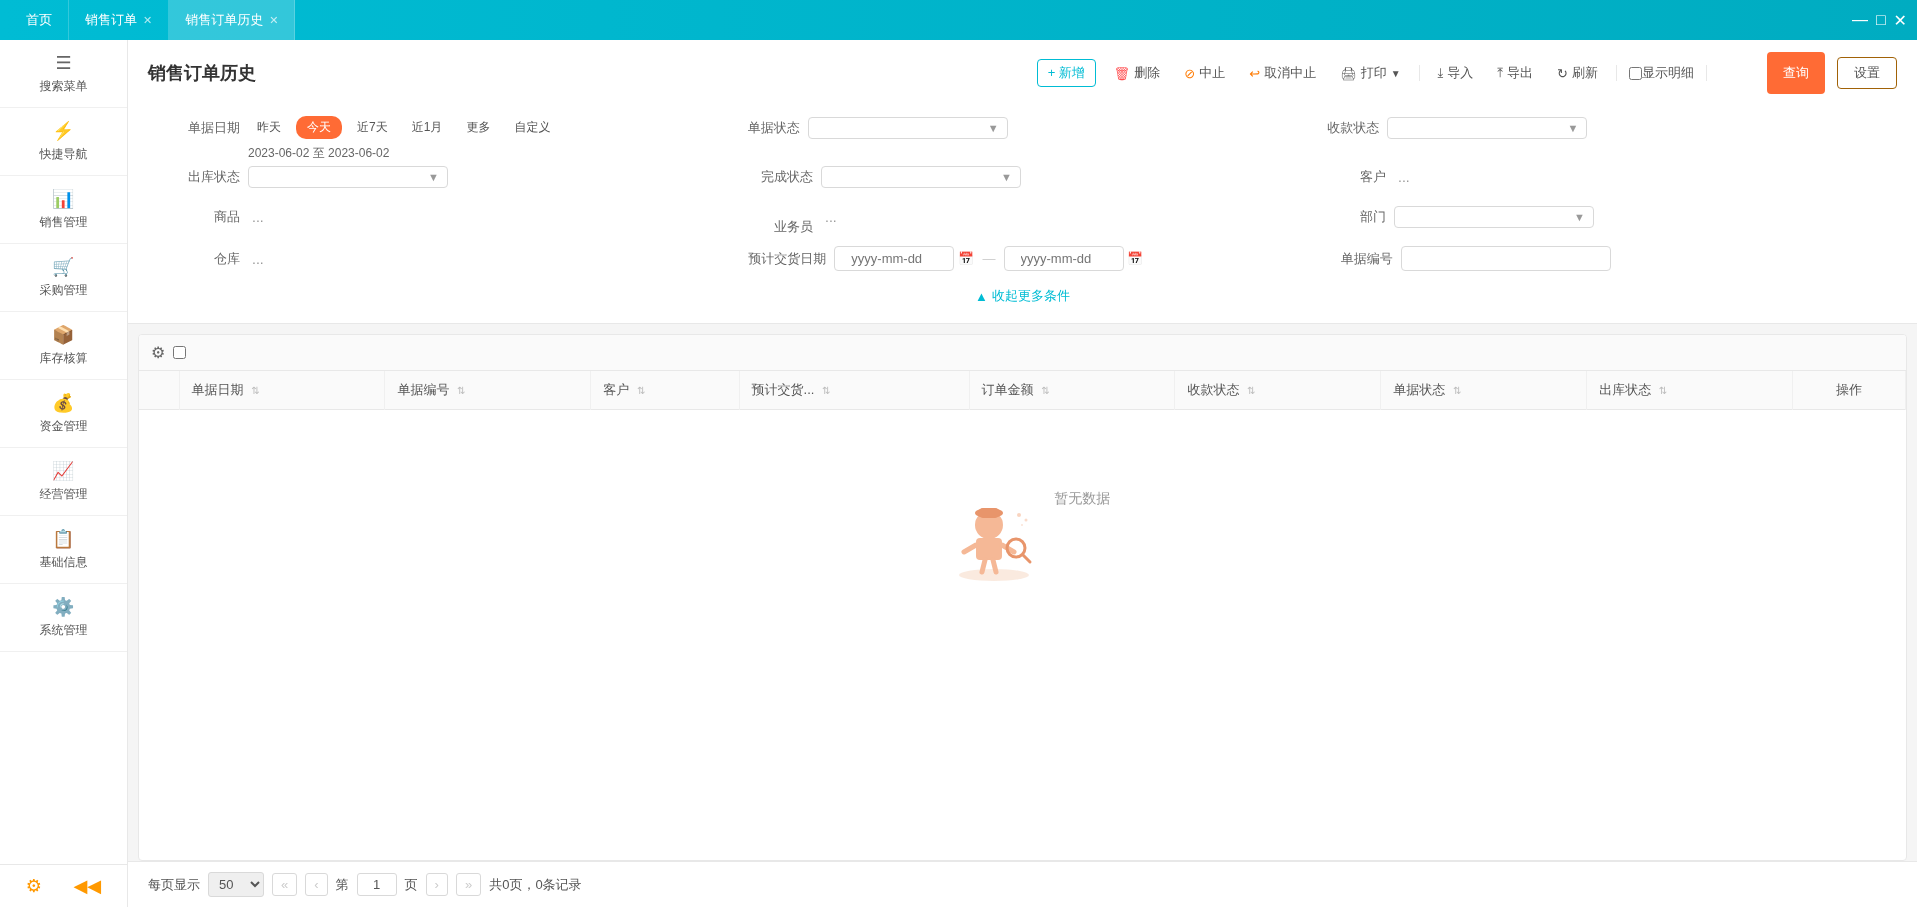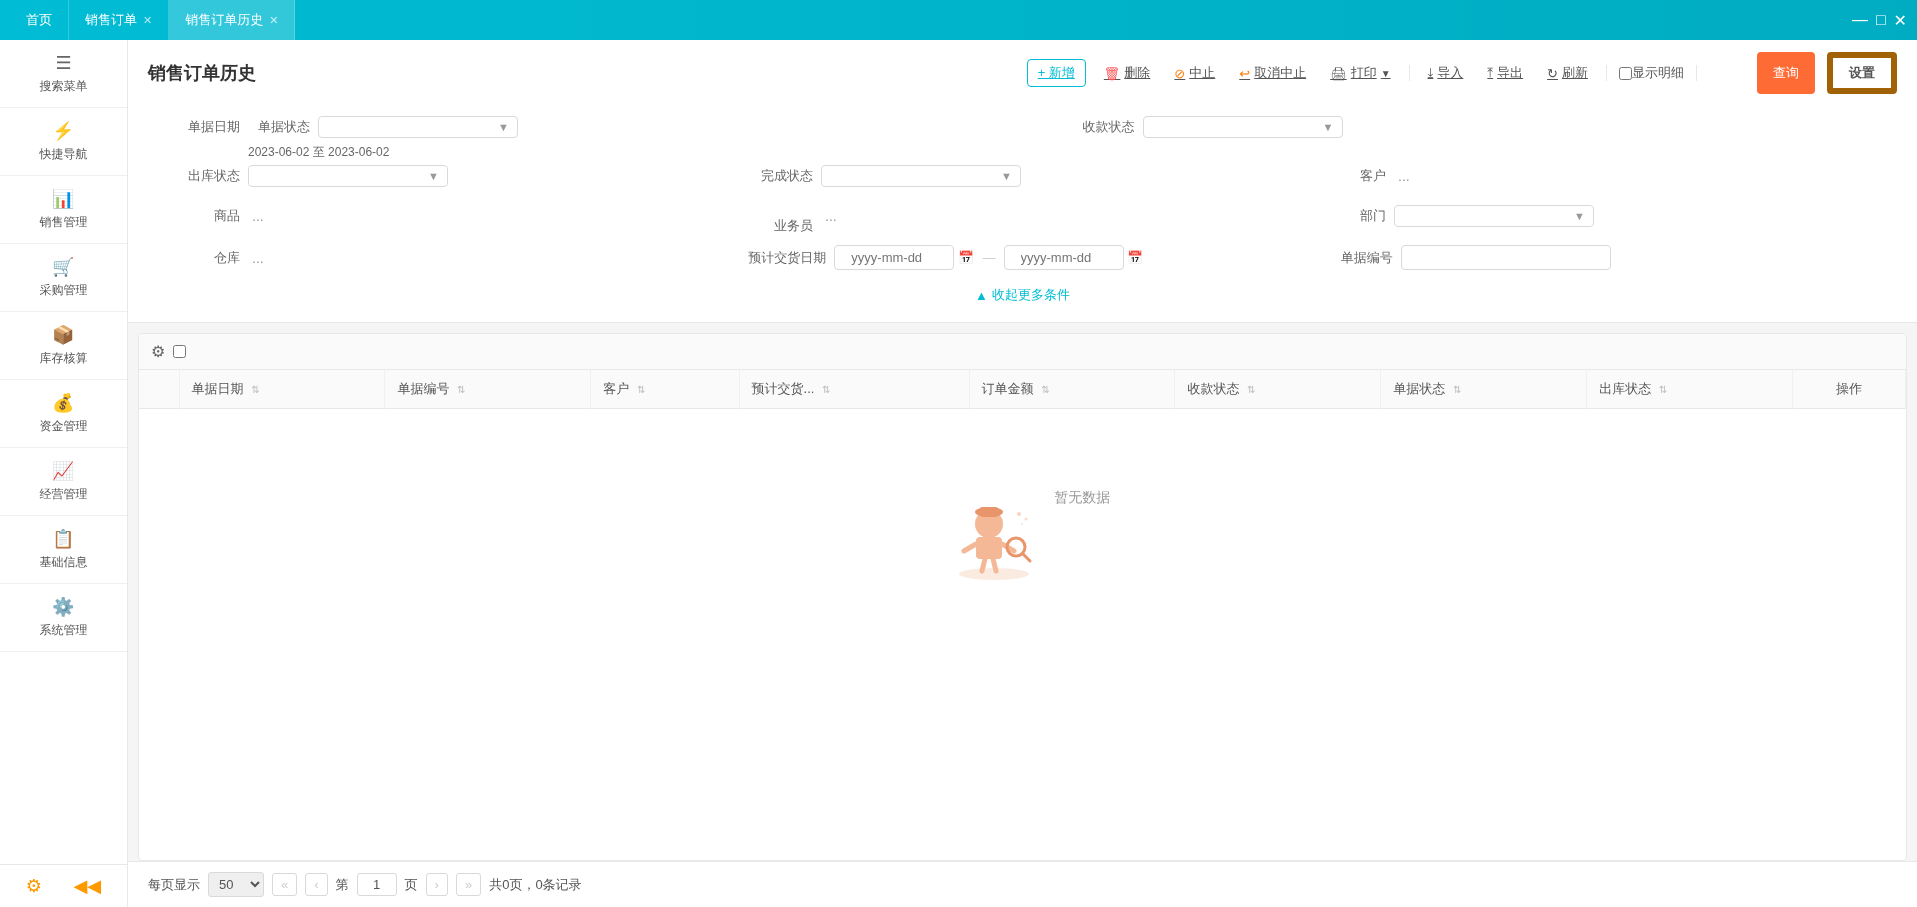--- a/index.html
+++ b/index.html
@@ -112,41 +112,39 @@
     }
     .toolbar-btn {
       display: flex;
       align-items: center;
       gap: 4px;
       cursor: pointer;
       color: #555;
       font-size: 13px;
       padding: 4px 6px;
       border-radius: 3px;
-      text-decoration: underline;
     }
     .toolbar-btn-primary {
       background: #ff6b35;
       color: #fff;
       border: none;
       border-radius: 4px;
       padding: 12px 16px;
       cursor: pointer;
       font-size: 13px;
       margin-left: 48px;
     }
     .toolbar-btn-secondary {
       background: #fff;
       color: #555;
-      border: 6px solid #a16207;
+      border: 1px solid #a16207;
       border-radius: 4px;
       padding: 6px 16px;
       cursor: pointer;
       font-size: 13px;
-      font-weight: bold;
     }
     .toolbar-divider { width: 1px; height: 16px; background: #e8e8e8; }
     .display-toggle { display: flex; align-items: center; font-size: 12px; color: #555; }
     .display-toggle input { cursor: pointer; }
 
     
     .filter-area {
       padding: 12px 20px;
       background: #fff;
     }
@@ -450,20 +448,30 @@
           <button class="toolbar-btn-secondary">
             <span>设置</span>
           </button>
         </div>
       </div>
 
       <div class="filter-area">
 
         <div class="filter-row">
           <span class="filter-label">单据日期</span>
+          <div class="filter-field">
+            <div class="date-group">
+              <span class="date-btn">昨天</span>
+              <span class="date-btn active">今天</span>
+              <span class="date-btn">近7天</span>
+              <span class="date-btn">近1月</span>
+              <span class="date-btn">更多</span>
+              <span class="date-btn">自定义</span>
+            </div>
+          </div>
           <span class="filter-label" style="width:70px;">单据状态</span>
           <div class="filter-field">
             <div class="select-field" style="min-width:200px;">
               <span style="color:#ccc;"></span>
               <span class="arrow">▼</span>
             </div>
           </div>
           <span class="filter-label" style="width:70px;margin-left:20px;">收款状态</span>
           <div class="filter-field">
             <div class="select-field" style="min-width:200px;">

